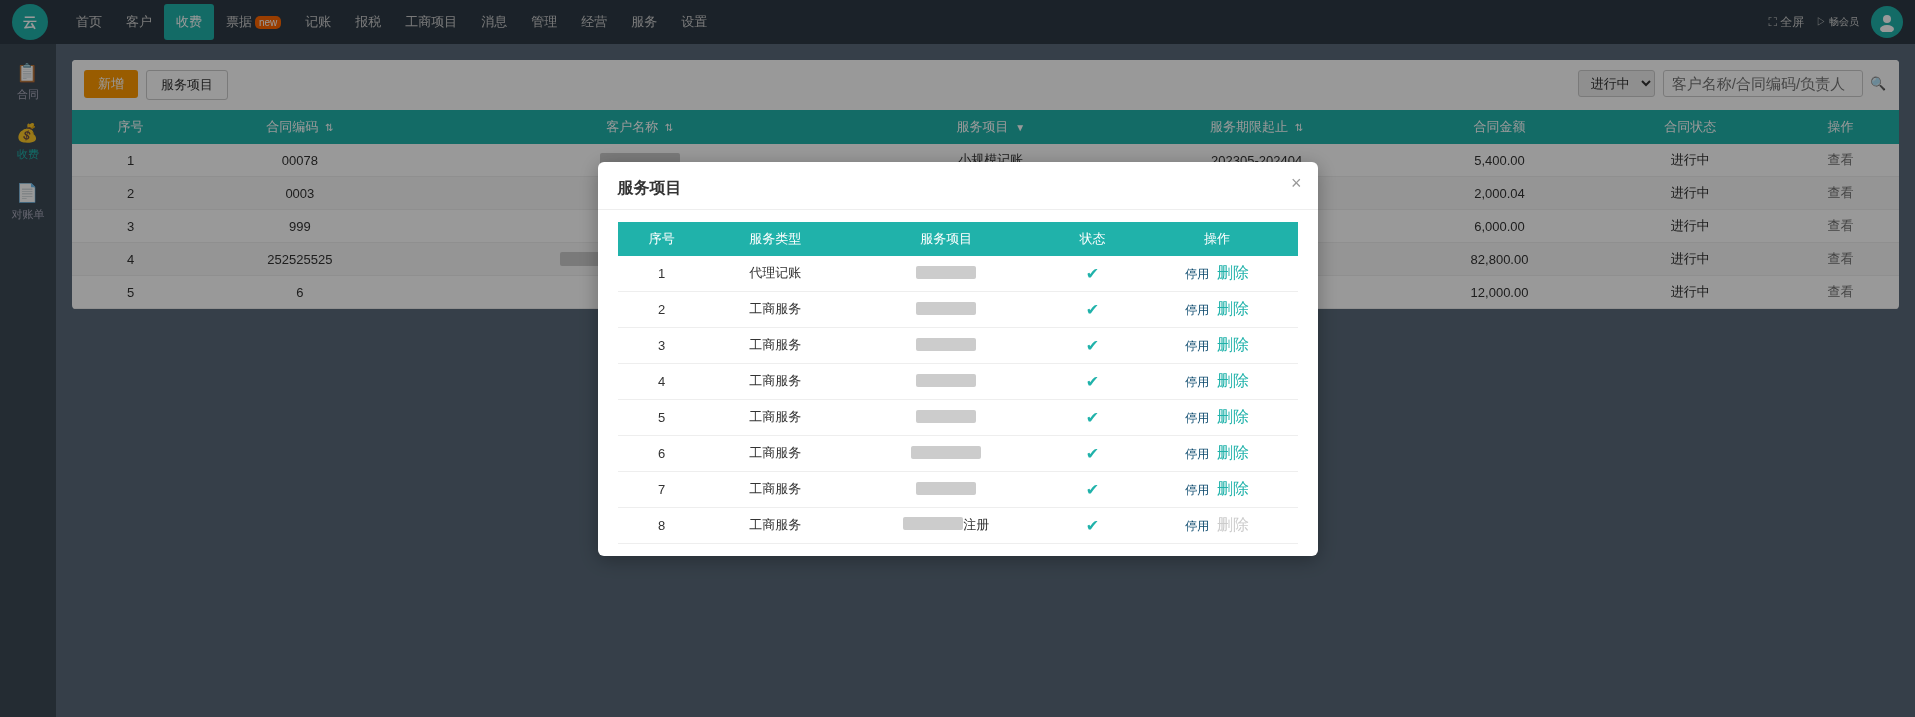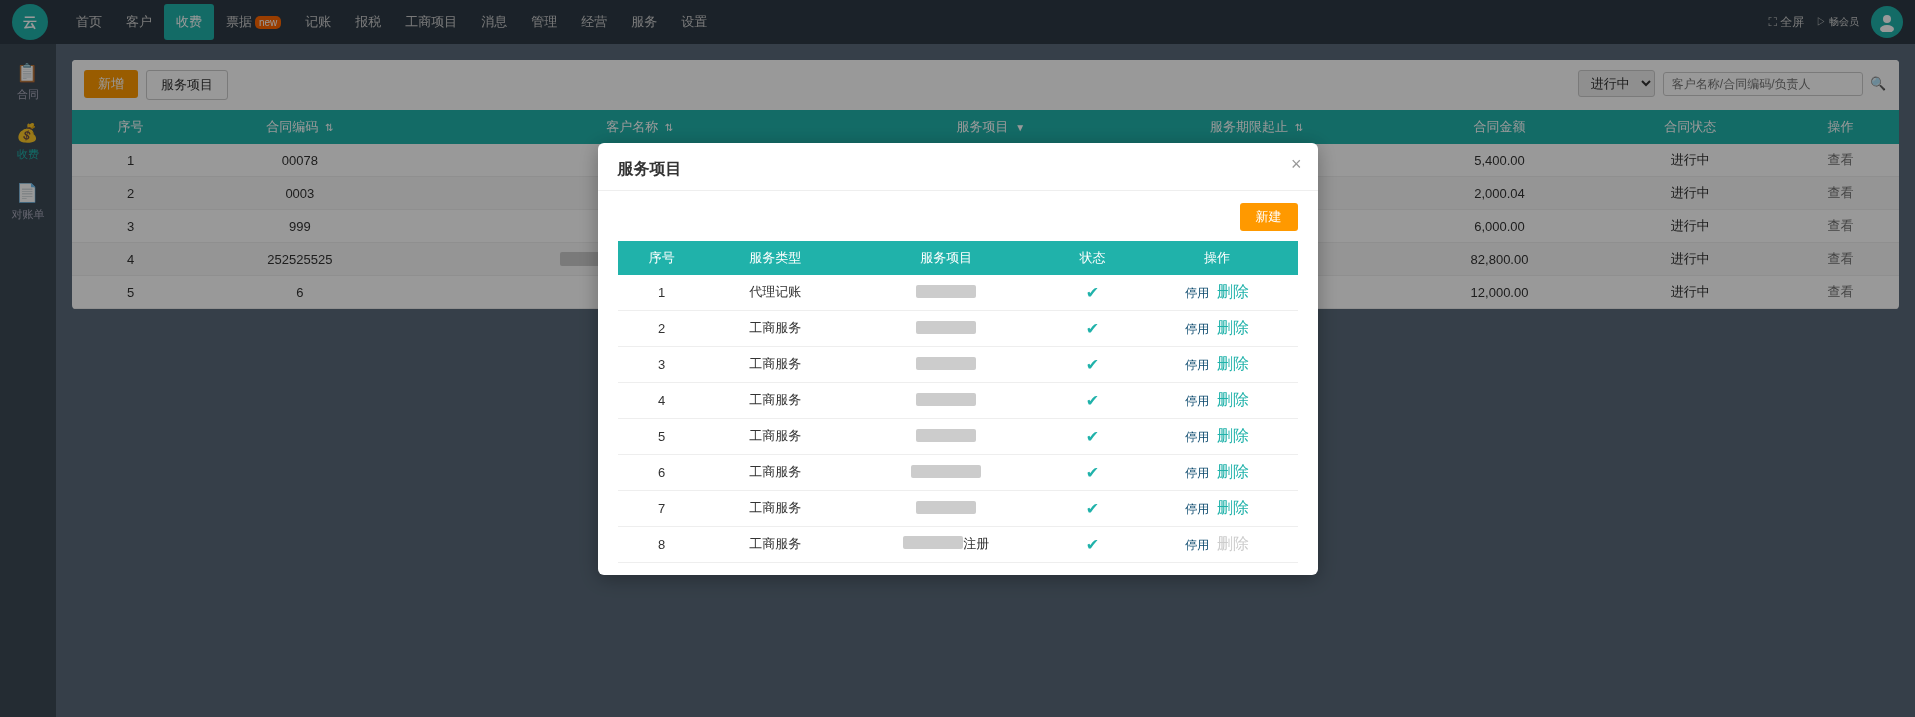--- a/index.html
+++ b/index.html
@@ -37,21 +37,21 @@
       min-height: calc(100vh - 44px); position: relative;
     }
 
     
     .table-area { background: #fff; border-radius: 4px; overflow: hidden; }
     .table-toolbar { display: flex; align-items: flex-start; padding: 10px 12px; gap: 8px; background: #fff; }
     .btn-new-contract { background: #ff9900; color: #fff; border: none; padding: 5px 14px; border-radius: 3px; cursor: pointer; font-size: 13px; }
     .btn-service-item { background: #fff; color: #333; border: 1px solid #ccc; padding: 5px 14px; border-radius: 3px; cursor: pointer; font-size: 13px; }
     .toolbar-right { margin-left: auto; display: flex; align-items: center; gap: 8px; }
     .status-select { border: 1px solid #ccc; padding: 4px 8px; border-radius: 3px; font-size: 13px; color: #333; }
-    .search-input { border: 1px solid #ccc; padding: 4px 8px; border-radius: 3px; font-size: 12px; width: 200px; }
+    .search-input { border: 1px solid #ccc; padding: 4px 8px; border-radius: 3px; font-size: 15px; width: 200px; }
 
     .data-table { width: 100%; border-collapse: collapse; }
     .data-table th { background: #20b2aa; color: #fff; padding: 8px 10px; text-align: center; font-weight: normal; font-size: 13px; }
     .data-table td { padding: 7px 10px; text-align: center; border-bottom: 1px solid #eee; font-size: 13px; color: #333; }
     .data-table tr:nth-child(even) td { background: #f8f8f8; }
     .sort-icon { font-size: 10px; margin-left: 3px; }
     .blurred-text { background: #ccc; border-radius: 2px; color: transparent; display: inline-block; height: 14px; min-width: 80px; }
     .blurred-long { min-width: 160px; }
     .link-view { color: #737373; cursor: pointer; }
 
@@ -219,23 +219,20 @@
       </tbody>
     </table>
   </div>
 </div>
 
 <div class="overlay">
   <div class="modal">
     <div class="modal-header">服务项目</div>
     <button class="modal-close">×</button>
     <div class="modal-body">
-      <div class="modal-toolbar">
-        <button class="btn-modal-new">新建</button>
-      </div>
       <div class="modal-scroll-area">
         <table class="modal-table">
           <thead>
             <tr>
               <th>序号</th>
               <th>服务类型</th>
               <th>服务项目</th>
               <th>状态</th>
               <th>操作</th>
             </tr>

